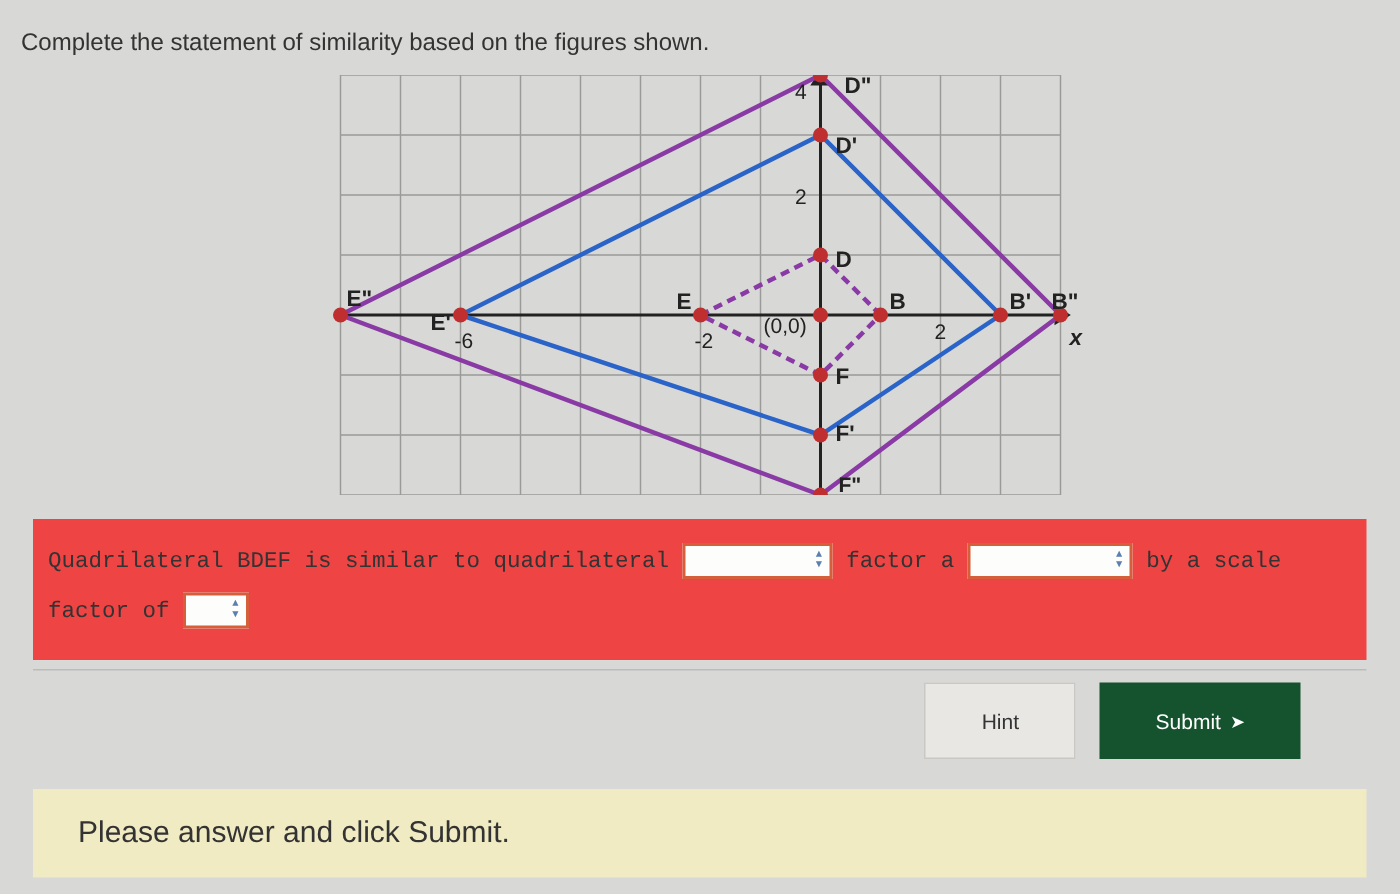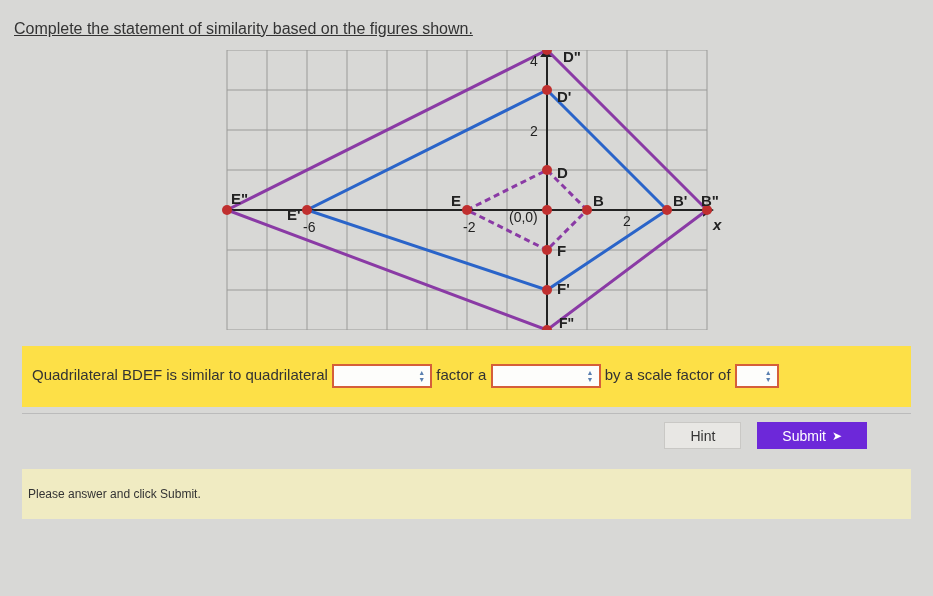--- a/index.html
+++ b/index.html
@@ -9,40 +9,40 @@
       width: 933px;
       height: 596px;
       overflow: hidden;
       color: #333;
       position: relative;
     }
     .question-text {
       padding: 20px 14px 8px;
       font-size: 16px;
       color: #333;
-      text-decoration: underline;
     }
     .figure-area {
       display: flex;
       justify-content: center;
       padding: 4px 0 10px;
     }
     .figure {
       position: relative;
       width: 520px;
       height: 280px;
     }
     .grid-svg { width: 100%; height: 100%; }
     .answer-box {
-      background: #fde047;
+      background: #ef4444;
       margin: 6px 22px 6px 22px;
       padding: 12px 10px 16px;
       font-size: 15px;
       line-height: 2.2;
       color: #333;
+      font-family: Liberation Mono, monospace;
     }
     .inline-select {
       display: inline-flex;
       align-items: center;
       background: #fdfdfb;
       border: 2px solid #d55f3a;
       height: 24px;
       padding: 0 2px 0 6px;
       vertical-align: middle;
       cursor: pointer;
@@ -61,37 +61,37 @@
     }
     .action-row {
       display: flex;
       justify-content: flex-end;
       gap: 16px;
       padding: 8px 44px 12px;
       border-top: 1px solid #bbb;
       margin: 0 22px;
     }
     .btn {
-      height: 27px;
-      padding: 0 25px;
+      height: 51px;
+      padding: 0 37px;
       font-size: 14px;
       cursor: pointer;
       border: none;
       display: inline-flex;
       align-items: center;
       gap: 6px;
     }
     .btn-hint { background: #e8e7e4; color: #333; border: 1px solid #c9c8c5; }
-    .btn-submit { background: #6d28d9; color: #fff; text-align: right; }
+    .btn-submit { background: #14532d; color: #fff; text-align: right; }
     .btn-submit .arrow { font-size: 12px; }
     .footer-msg {
       background: #f0ebc2;
       margin: 8px 22px 15px;
-      padding: 18px 6px;
-      font-size: 12px;
+      padding: 18px 30px;
+      font-size: 20px;
       color: #333;
     }
   </style>
 </head>
 <body>
 
 <div class="question-text">Complete the statement of similarity based on the figures shown.</div>
 
 <div class="figure-area">
   <div class="figure">

